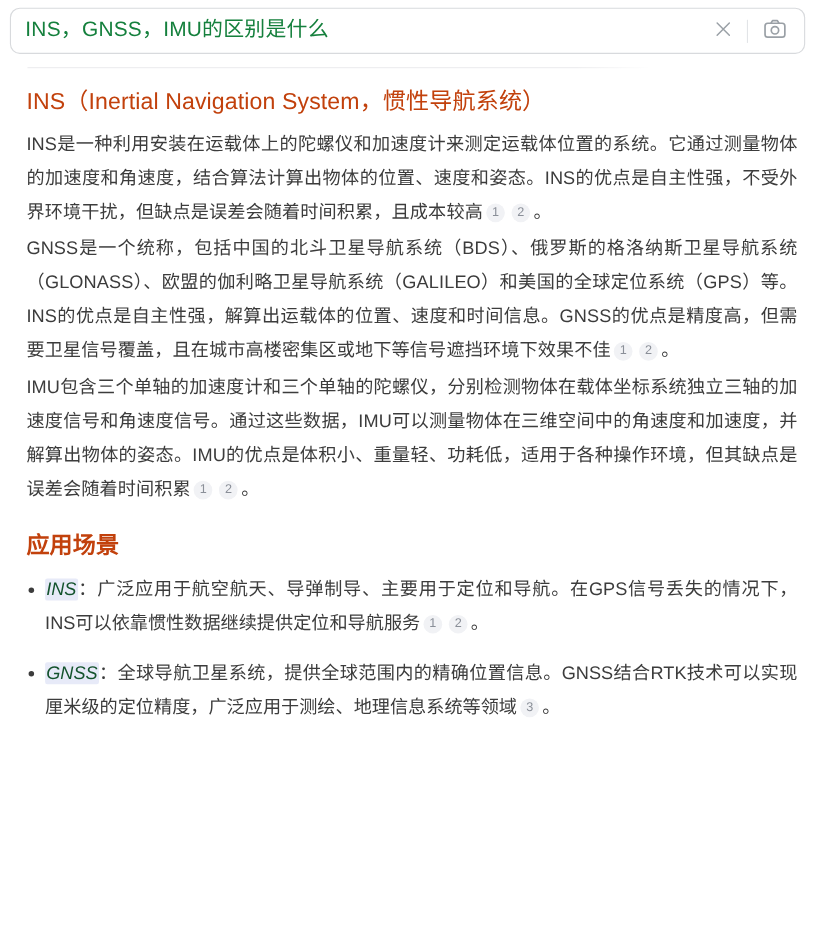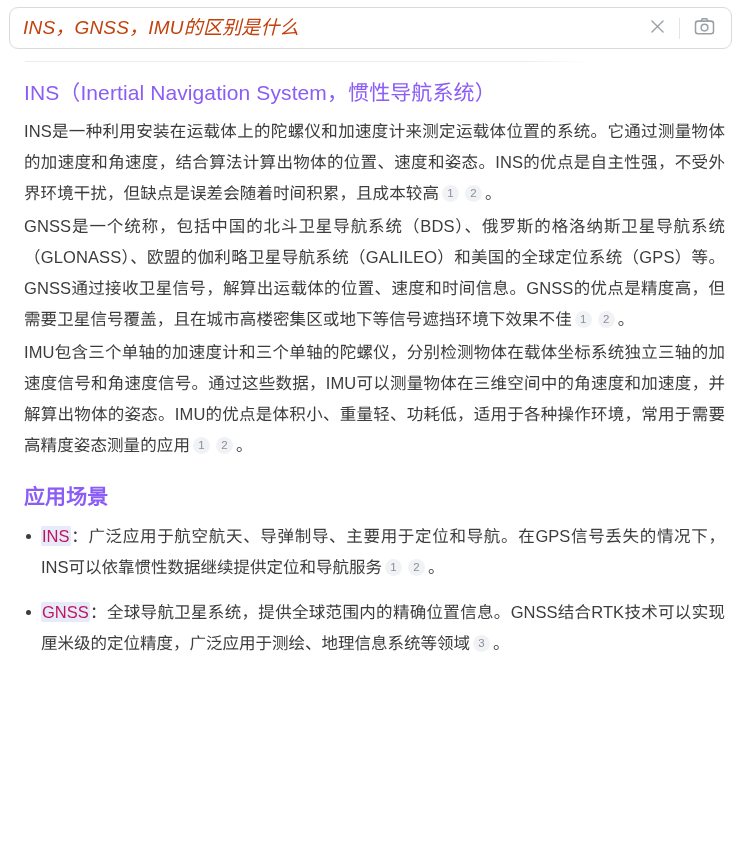--- a/index.html
+++ b/index.html
@@ -30,25 +30,24 @@
     background: #ffffff;
     display: flex;
     align-items: center;
     box-sizing: border-box;
   }
   .search-query {
     flex: 1 1 auto;
     padding-left: 13px;
     font-size: 19px;
     line-height: 22px;
-    color: #c2410c;
+    color: #15803d;
     letter-spacing: 0.2px;
     white-space: nowrap;
     overflow: hidden;
-    font-style: italic;
   }
   .search-actions {
     display: flex;
     align-items: center;
     flex: 0 0 auto;
     padding-right: 10px;
   }
   .icon-btn {
     width: 34px;
     height: 34px;
@@ -78,21 +77,21 @@
   
   .answer {
     padding: 0 16px 0 24px;
     box-sizing: border-box;
   }
   h2.sec-title {
     margin: 17px 0 9px 0;
     font-weight: 400;
     font-size: 21px;
     line-height: 28px;
-    color: #8b5cf6;
+    color: #c2410c;
     letter-spacing: 0.1px;
   }
   h2.sec-title.plain {
     margin-top: 22px;
     margin-bottom: 10px;
     font-weight: bold;
   }
   p.para {
     margin: 0 0 2px 0;
     font-size: 16.5px;
@@ -123,23 +122,24 @@
     position: absolute;
     left: 2px;
     top: 13px;
     width: 5px;
     height: 5px;
     border-radius: 50%;
     background: #3c3c3c;
   }
   .kw {
     background: #e7eaf8;
-    color: #be185d;
+    color: #14532d;
     padding: 1px 1px;
     border-radius: 2px;
+    font-style: italic;
   }
 
   
   .cite {
     display: inline-block;
     min-width: 17px;
     height: 17px;
     line-height: 17px;
     border-radius: 50%;
     background: #f1f2f5;
@@ -183,23 +183,23 @@
   </div>
 </div>
 
 <div class="top-rule"></div>
 
 <div class="answer">
 
   <h2 class="sec-title">INS（Inertial Navigation System，惯性导航系统）</h2>
   <p class="para"><span>INS是一种利用安装在运载体上的陀螺仪和加速度计来测定运载体位置的系统。它通过测量物体的加速度和角速度，结合算法计算出物体的位置、速度和姿态。INS的优点是自主性强，不受外界环境干扰，但缺点是误差会随着时间积累，且成本较高</span><span class="cite">1</span><span class="cite">2</span><span>。</span></p>
 
-  <p class="para"><span>GNSS是一个统称，包括中国的北斗卫星导航系统（BDS）、俄罗斯的格洛纳斯卫星导航系统（GLONASS）、欧盟的伽利略卫星导航系统（GALILEO）和美国的全球定位系统（GPS）等。GNSS通过接收卫星信号，解算出运载体的位置、速度和时间信息。GNSS的优点是精度高，但需要卫星信号覆盖，且在城市高楼密集区或地下等信号遮挡环境下效果不佳</span><span class="cite">1</span><span class="cite">2</span><span>。</span></p>
-
-  <p class="para"><span>IMU包含三个单轴的加速度计和三个单轴的陀螺仪，分别检测物体在载体坐标系统独立三轴的加速度信号和角速度信号。通过这些数据，IMU可以测量物体在三维空间中的角速度和加速度，并解算出物体的姿态。IMU的优点是体积小、重量轻、功耗低，适用于各种操作环境，常用于需要高精度姿态测量的应用</span><span class="cite">1</span><span class="cite">2</span><span>。</span></p>
+  <p class="para"><span>GNSS是一个统称，包括中国的北斗卫星导航系统（BDS）、俄罗斯的格洛纳斯卫星导航系统（GLONASS）、欧盟的伽利略卫星导航系统（GALILEO）和美国的全球定位系统（GPS）等。INS的优点是自主性强，解算出运载体的位置、速度和时间信息。GNSS的优点是精度高，但需要卫星信号覆盖，且在城市高楼密集区或地下等信号遮挡环境下效果不佳</span><span class="cite">1</span><span class="cite">2</span><span>。</span></p>
+
+  <p class="para"><span>IMU包含三个单轴的加速度计和三个单轴的陀螺仪，分别检测物体在载体坐标系统独立三轴的加速度信号和角速度信号。通过这些数据，IMU可以测量物体在三维空间中的角速度和加速度，并解算出物体的姿态。IMU的优点是体积小、重量轻、功耗低，适用于各种操作环境，但其缺点是误差会随着时间积累</span><span class="cite">1</span><span class="cite">2</span><span>。</span></p>
 
   <h2 class="sec-title plain">应用场景</h2>
 
   <ul class="scenes">
 
     <li>
       <span class="bullet-dot"></span><span class="kw">INS</span><span>：</span><span>广泛应用于航空航天、导弹制导、主要用于定位和导航。在GPS信号丢失的情况下，INS可以依靠惯性数据继续提供定位和导航服务</span><span class="cite">1</span><span class="cite">2</span><span>。</span>
     </li>
 
     <li>

